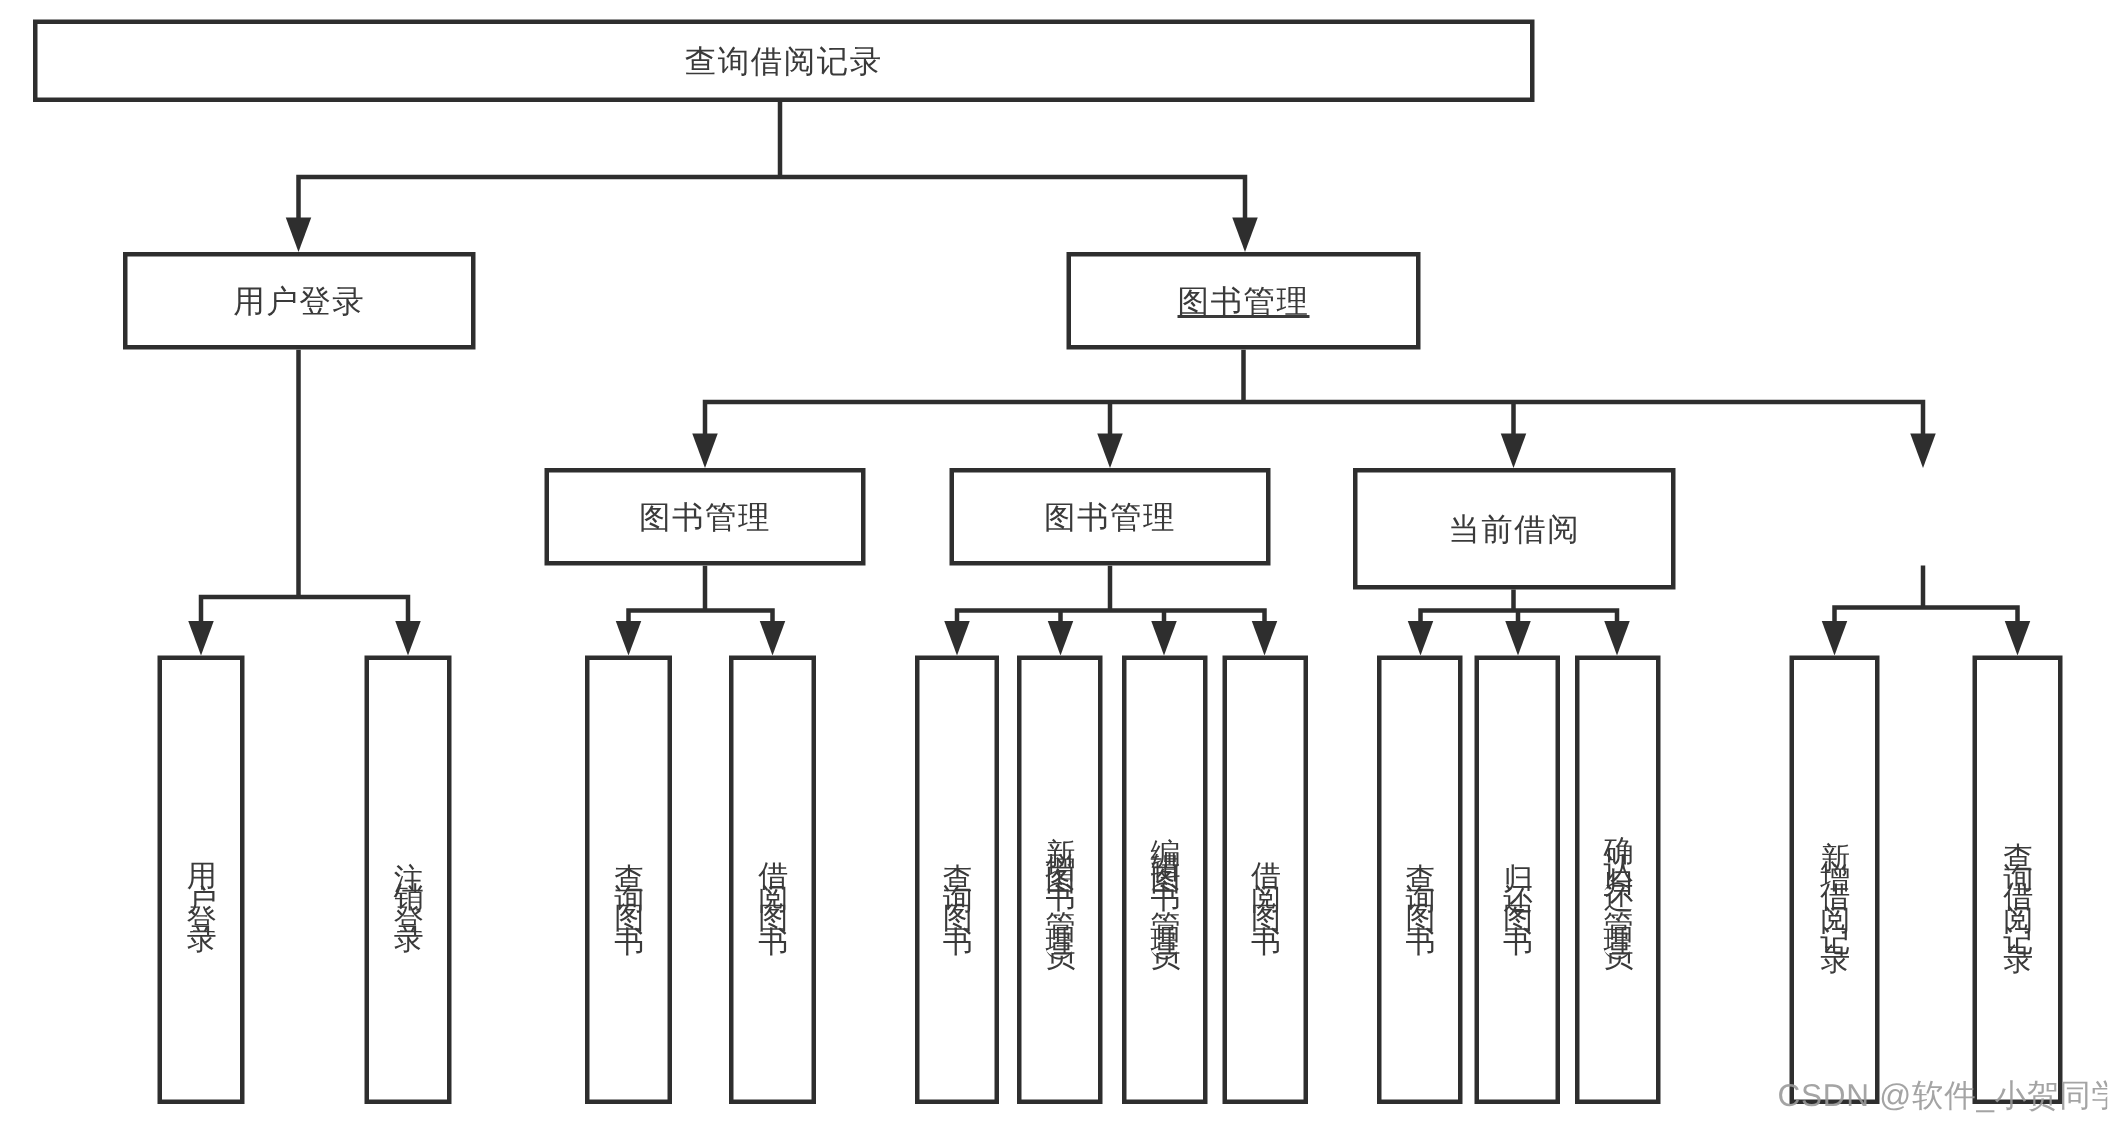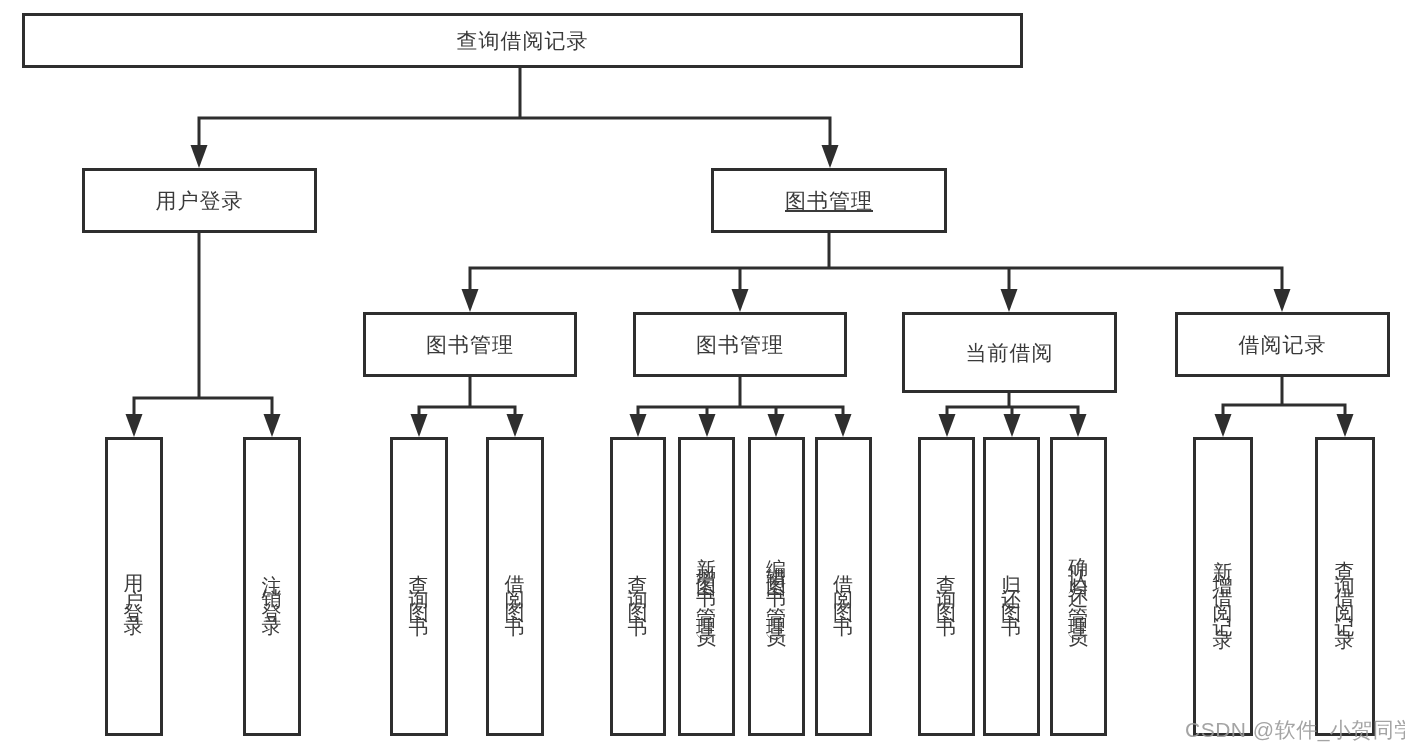--- a/index.html
+++ b/index.html
@@ -115,23 +115,20 @@
 
   <div class="node hbox" id="n-new-rec">
     <span>图书管理</span>
   </div>
   <div class="node hbox" id="n-borrow">
     <span>图书管理</span>
   </div>
   <div class="node hbox" id="n-current">
     <span>当前借阅</span>
   </div>
-  <div class="node hbox" id="n-records">
-    <span>借阅记录</span>
-  </div>
 
   <div class="node vbox leaf" id="l-user-login">
     <span>用户登录</span>
   </div>
   <div class="node vbox leaf" id="l-logout">
     <span>注销登录</span>
   </div>
 
   <div class="node vbox leaf" id="l-query-newrec">
     <span>查询图书</span>

